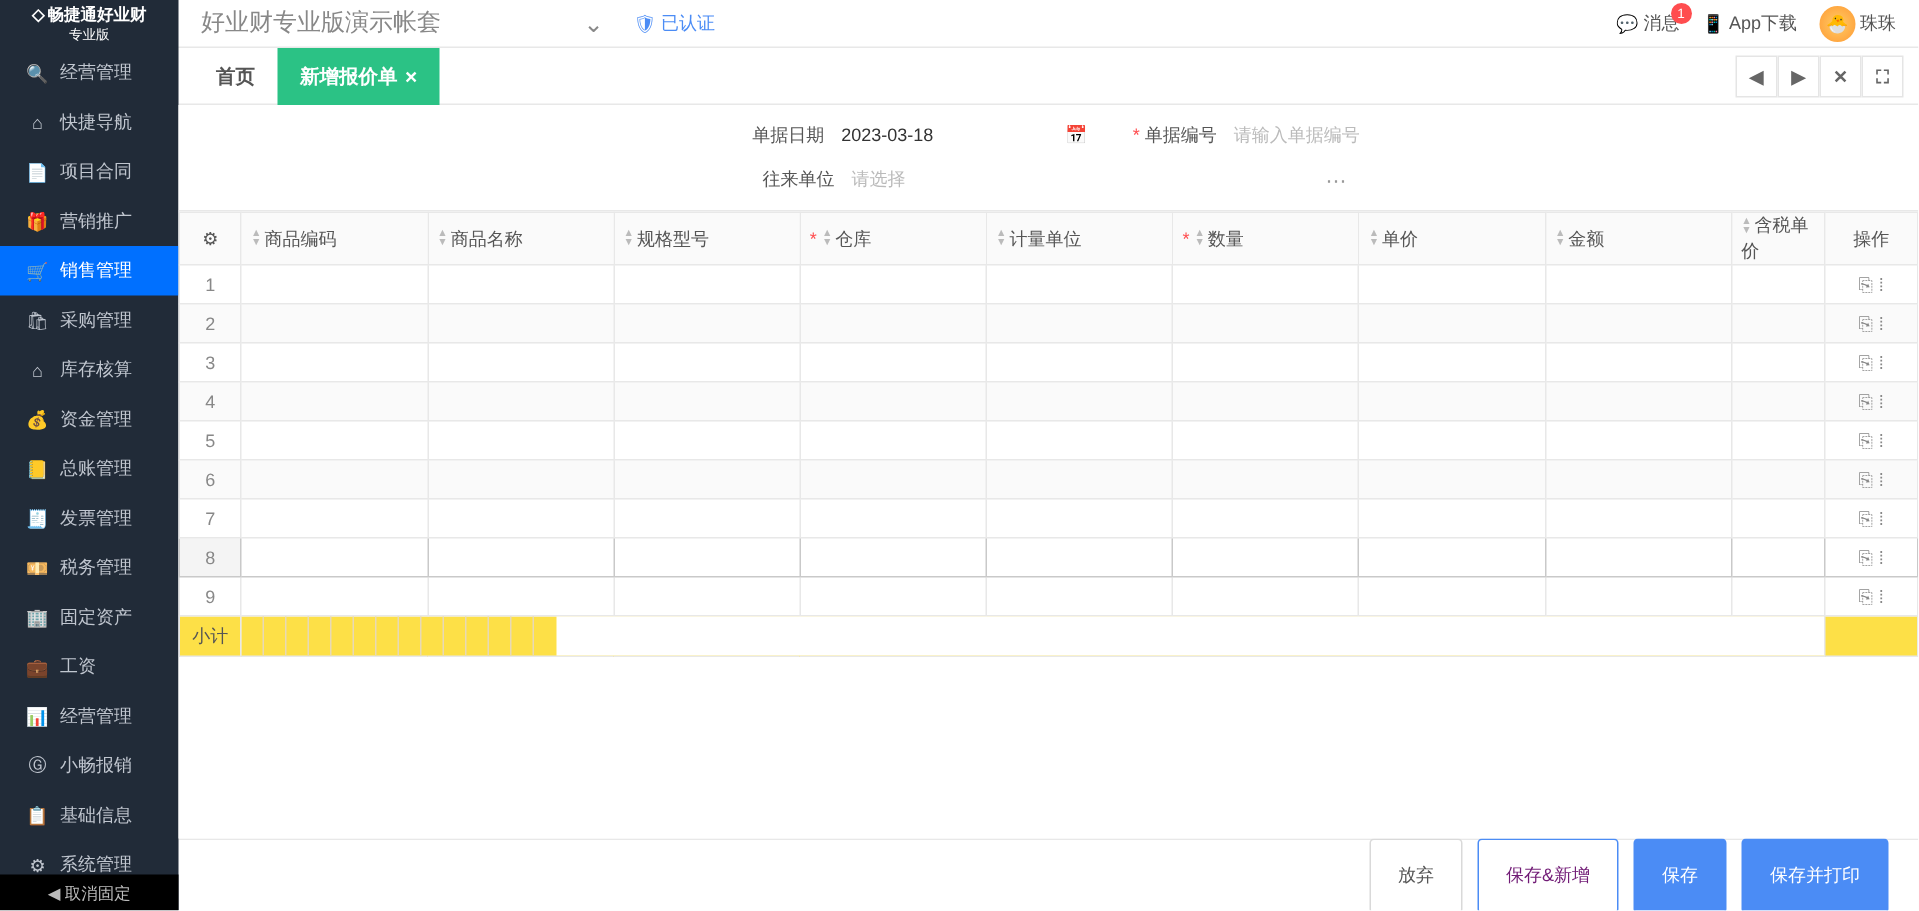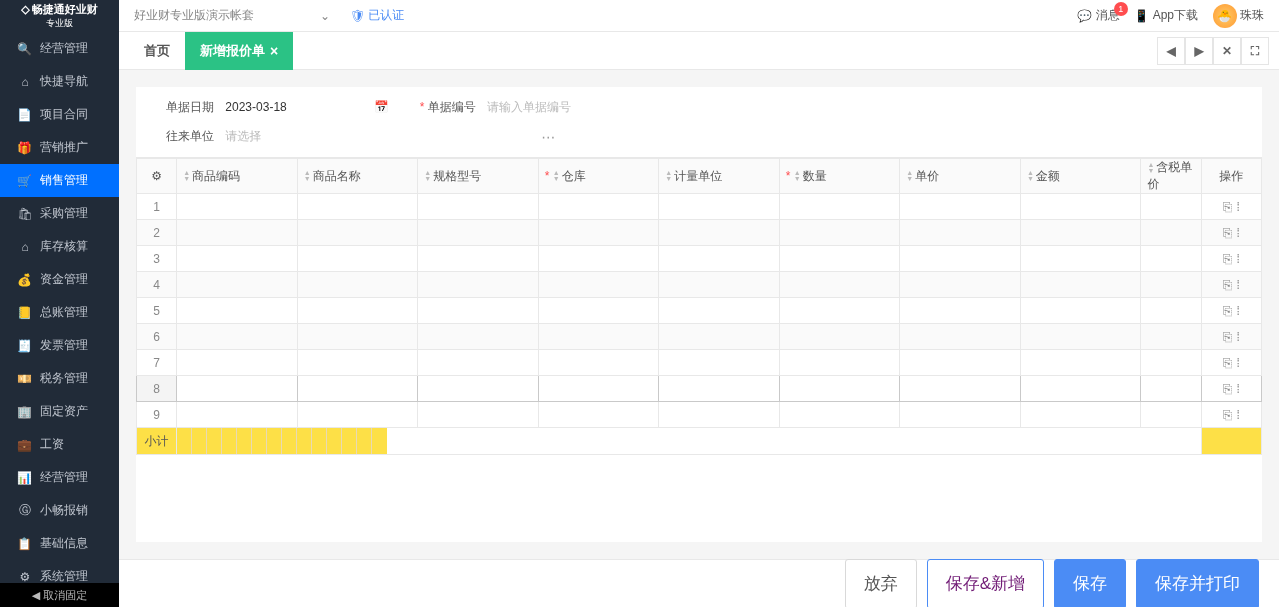--- a/index.html
+++ b/index.html
@@ -2,40 +2,40 @@
 <html><head>
 <meta charset="utf-8">
 <style>
 * { margin: 0; padding: 0; box-sizing: border-box; font-family: "Microsoft YaHei", Arial, sans-serif; }
 body { width: 1279px; height: 607px; overflow: hidden; background: #fff; display: flex; flex-direction: column; }
 .header { height: 32px; display: flex; align-items: center; background: #fff; border-bottom: 1px solid #e8e8e8; }
 .logo-area { width: 119px; height: 32px; background: #212b38; color: #fff; display: flex; flex-direction: column; justify-content: center; align-items: center; font-size: 10px; }
 .logo-main { display: flex; align-items: center; gap: 2px; font-size: 11px; font-weight: bold; }
 .logo-sub { font-size: 9px; }
 .header-left { display: flex; align-items: center; gap: 20px; padding-left: 15px; flex: 1; }
-.company-select { color: #888; font-size: 12px; display: flex; align-items: center; gap: 66px; cursor: pointer; }
+.company-select { color: #888; font-size: 16px; display: flex; align-items: center; gap: 95px; cursor: pointer; }
 .verified { color: #4b8cf5; font-size: 12px; display: flex; align-items: center; gap: 3px; }
 .header-right { display: flex; align-items: center; gap: 15px; padding-right: 15px; font-size: 12px; color: #555; }
 .header-item { display: flex; align-items: center; gap: 3px; cursor: pointer; position: relative; }
 .badge { position: absolute; top: -5px; right: -8px; background: #ff4d4f; color: #fff; border-radius: 50%; width: 14px; height: 14px; font-size: 9px; display: flex; align-items: center; justify-content: center; }
 .avatar { width: 24px; height: 24px; border-radius: 50%; background: radial-gradient(circle, #ffcc66, #ff9933); display:flex; align-items:center; justify-content:center; }
 .body { display: flex; flex: 1; overflow: hidden; }
 .sidebar { width: 119px; background: #212b38; display: flex; flex-direction: column; position: relative; }
 .sidebar-item { height: 33px; display: flex; align-items: center; gap: 8px; padding-left: 18px; color: #c0c6cf; font-size: 12px; cursor: pointer; }
 .sidebar-item.active { background: #0070ff; color: #fff; }
 .sidebar-icon { width: 14px; height: 14px; display: inline-flex; align-items: center; justify-content: center; }
 .sidebar-bottom { position: absolute; bottom: 0; left: 0; right: 0; height: 24px; background: #000; color: #bbb; font-size: 11px; display: flex; align-items: center; justify-content: center; gap: 3px; cursor: pointer; }
 .main { flex: 1; display: flex; flex-direction: column; background: #f5f5f5; }
 .tabs-row { height: 38px; background: #fff; border-bottom: 1px solid #e8e8e8; display: flex; align-items: center; padding-left: 10px; font-weight: bold; }
 .tab { padding: 0 15px; height: 38px; display: flex; align-items: center; font-size: 13px; color: #555; cursor: pointer; }
 .tab.active { background: #2bc285; color: #fff; display: flex; align-items: center; gap: 5px; }
 .tab-close { font-size: 14px; cursor: pointer; }
 .tabs-ctrl { margin-left: auto; display: flex; align-items: center; padding-right: 10px; gap: 0; }
 .tab-btn { width: 28px; height: 28px; display: flex; align-items: center; justify-content: center; color: #666; cursor: pointer; border: 1px solid #e5e5e5; font-size: 12px; background:#fff; }
-.content { flex: 1; display: flex; flex-direction: column; background: #fff; margin: 17px; overflow: hidden; position:relative; }
+.content { flex: 1; display: flex; flex-direction: column; background: #fff; margin: 0; overflow: hidden; position:relative;align-items:center; }
 .form-row { display: flex; align-items: center; padding: 12px 20px 12px 30px; gap: 30px; font-size: 12px; }
 .form-label { color: #555; margin-right: 8px; }
 .form-label.req::before { content: "* "; color: #ff4d4f; }
 .date-input { display: inline-flex; align-items: center; gap: 24px; color: #333; }
 .cal-icon { color: #4b8cf5; }
 .text-ph { color: #bbb; }
 .more-dots { color: #999; cursor: pointer; font-size: 14px; letter-spacing: 2px; }
 .table-wrap { flex: 1; overflow: hidden; border-top: 1px solid #e8e8e8; }
 table { border-collapse: collapse; width: 100%; table-layout: fixed; }
 th, td { border: 1px solid #e8e8e8; font-size: 12px; color: #555; text-align: left; padding: 0 6px; height: 26px; }
@@ -45,21 +45,21 @@
 td.rownum { text-align: center; color: #888; background: #fff; }
 tr.stripe td { background: #fafafa; }
 tr.stripe td.rownum { background: #fafafa; }
 tr.active-row td { background: #fff; border: 1px solid #c9c9c9; }
 tr.active-row td.rownum { background: #f4f4f4; }
 .ops { text-align: center; }
 .ops span { color: #888; margin: 0 2px; cursor: pointer; font-size: 12px; }
 .subtotal td { background: #fde047; }
 .subtotal .lbl { text-align: center; color: #555; }
 .footer { height: 48px; background: #fff; border-top: 1px solid #e8e8e8; display: flex; align-items: center; justify-content: flex-end; padding-right: 20px; gap: 10px; }
-.btn { height: 50px; padding: 10px 18px; border-radius: 3px; font-size: 17px; cursor: pointer; border: 1px solid #d9d9d9; background: #fff; color: #555; display: flex; align-items: center; }
+.btn { height: 50px; padding: 10px 18px; border-radius: 3px; font-size: 12px; cursor: pointer; border: 1px solid #d9d9d9; background: #fff; color: #555; display: flex; align-items: center; }
 .btn.primary-outline { border-color: #4b8cf5; color: #701a75; }
 .btn.primary { background: #4b8cf5; border-color: #4b8cf5; color: #fff; }
 .col-gear{width:40px;} .col-code{width:120px;} .col-name{width:120px;} .col-spec{width:120px;} .col-wh{width:120px;} .col-unit{width:120px;} .col-qty{width:120px;} .col-price{width:120px;} .col-amount{width:120px;} .col-taxprice{width:60px;} .col-ops{width:60px;}
 </style>
 </head>
 <body>
 
 <div class="header">
   <div class="logo-area">
     <div class="logo-main">

